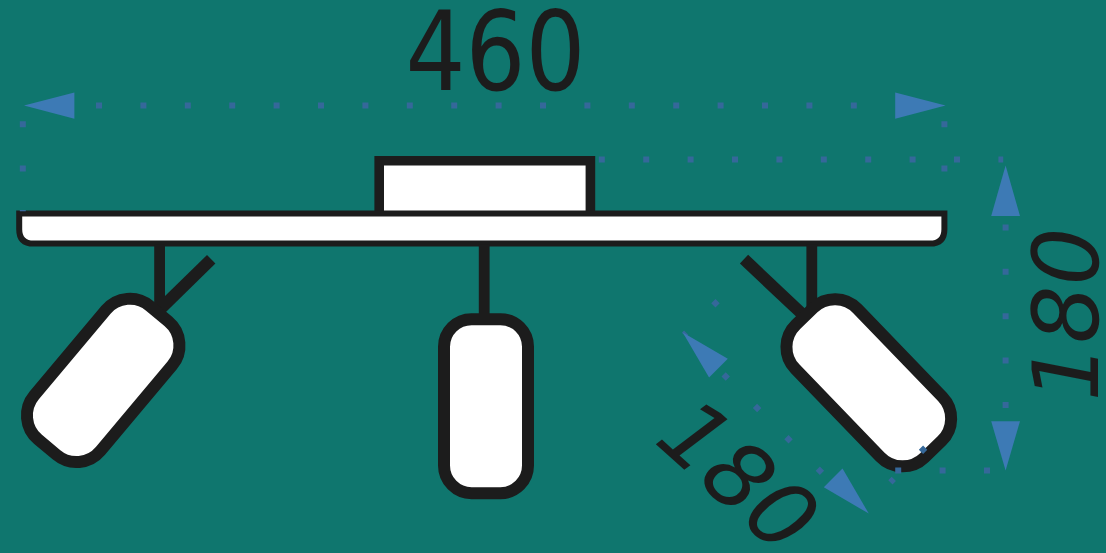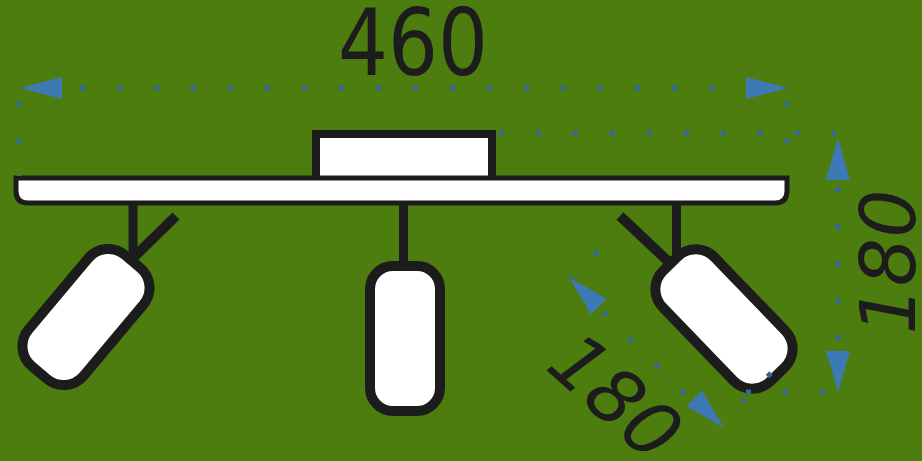--- a/index.html
+++ b/index.html
@@ -1,16 +1,16 @@
 <!DOCTYPE html>
 <html style="--line: #1c1c1c; --arrow: #3d7ab5; --dots: #35689a;"><head>
 <meta charset="utf-8">
 <style>
   html,body{margin:0;padding:0;background:#ffffff;}
-  .canvas{position:relative;width:922px;height:461px;background:#4d7c0f;overflow:hidden;}
+  .canvas{position:relative;width:922px;height:461px;background:#0f766e;overflow:hidden;}
   svg{display:block;}
   .fixture-stroke{fill:#ffffff;stroke:var(--line,#1c1c1c);}
   .rod{stroke:var(--line,#1c1c1c);fill:none;}
   .dim-dots{stroke:var(--dots,#35689a);stroke-width:5;stroke-dasharray:5 32;fill:none;stroke-linecap:butt;}
   .dim-arrow{fill:var(--arrow,#3d7ab5);stroke:none;}
   .dim-text{font-family:"DejaVu Sans","Liberation Sans",sans-serif;fill:var(--line,#1c1c1c);}
   .dim-text.big{font-size:92px;}
   .dim-text.med{font-size:76px;font-style:italic;}
 </style>
 </head>

